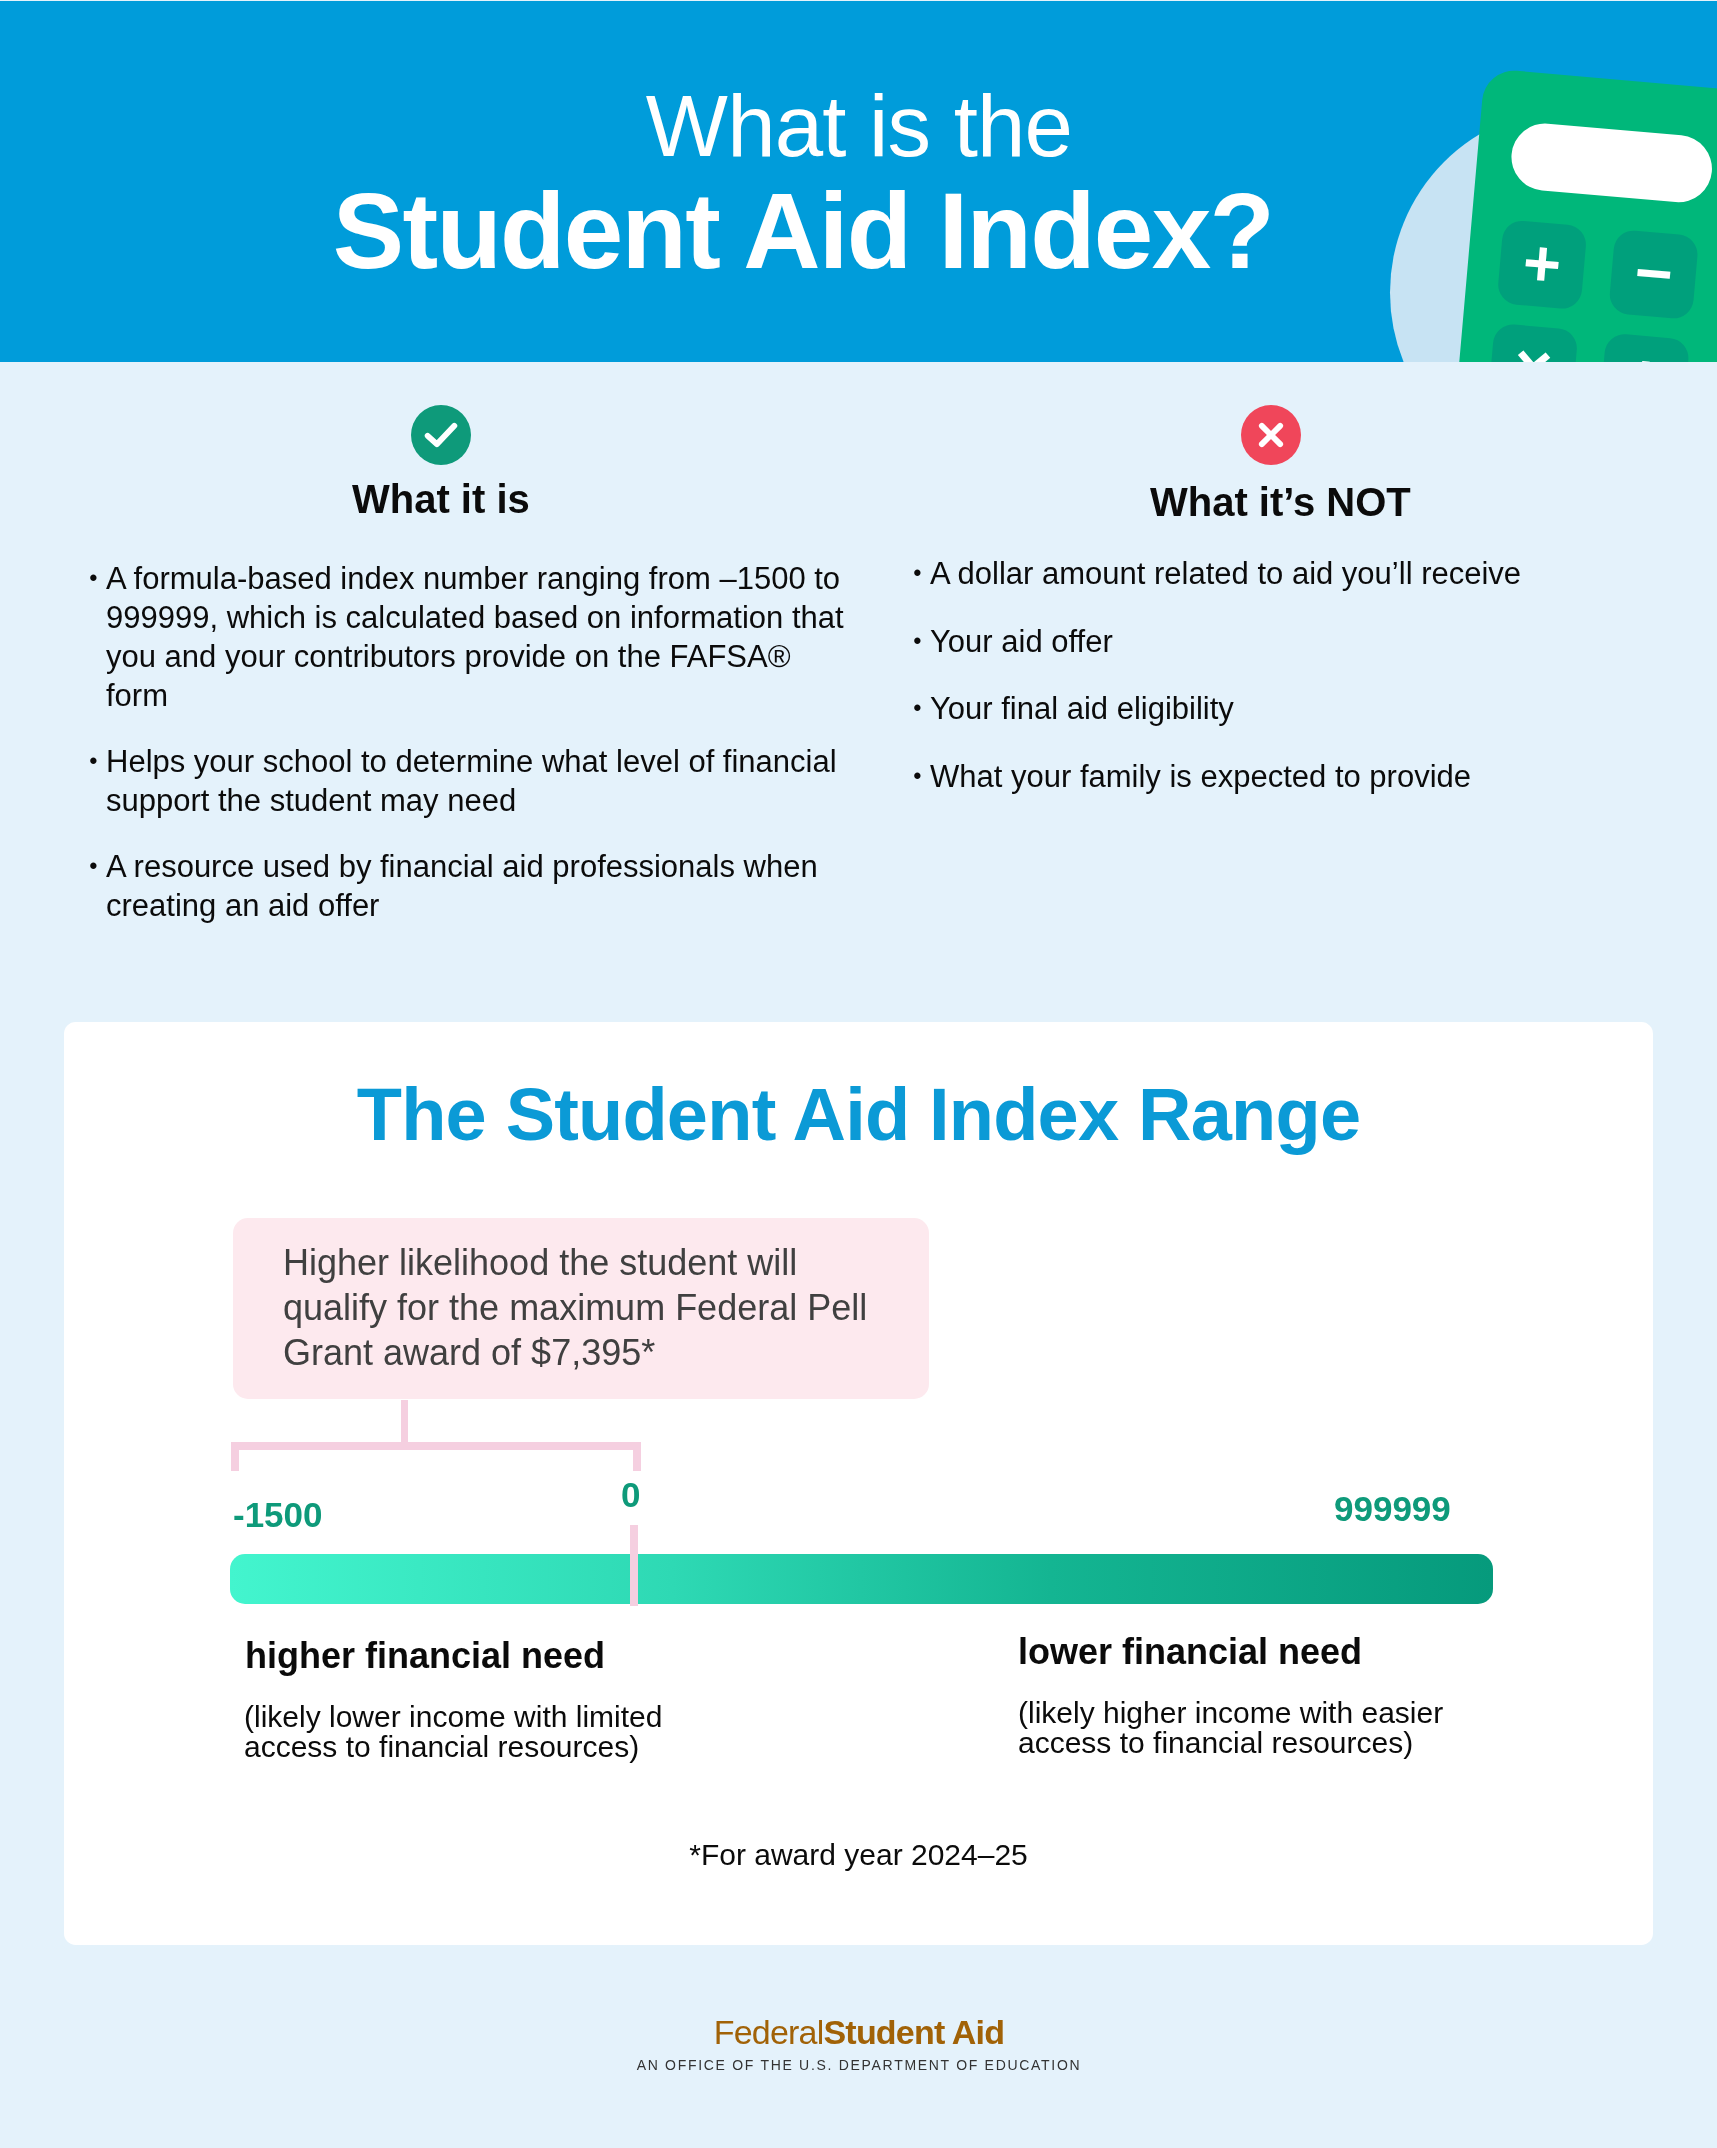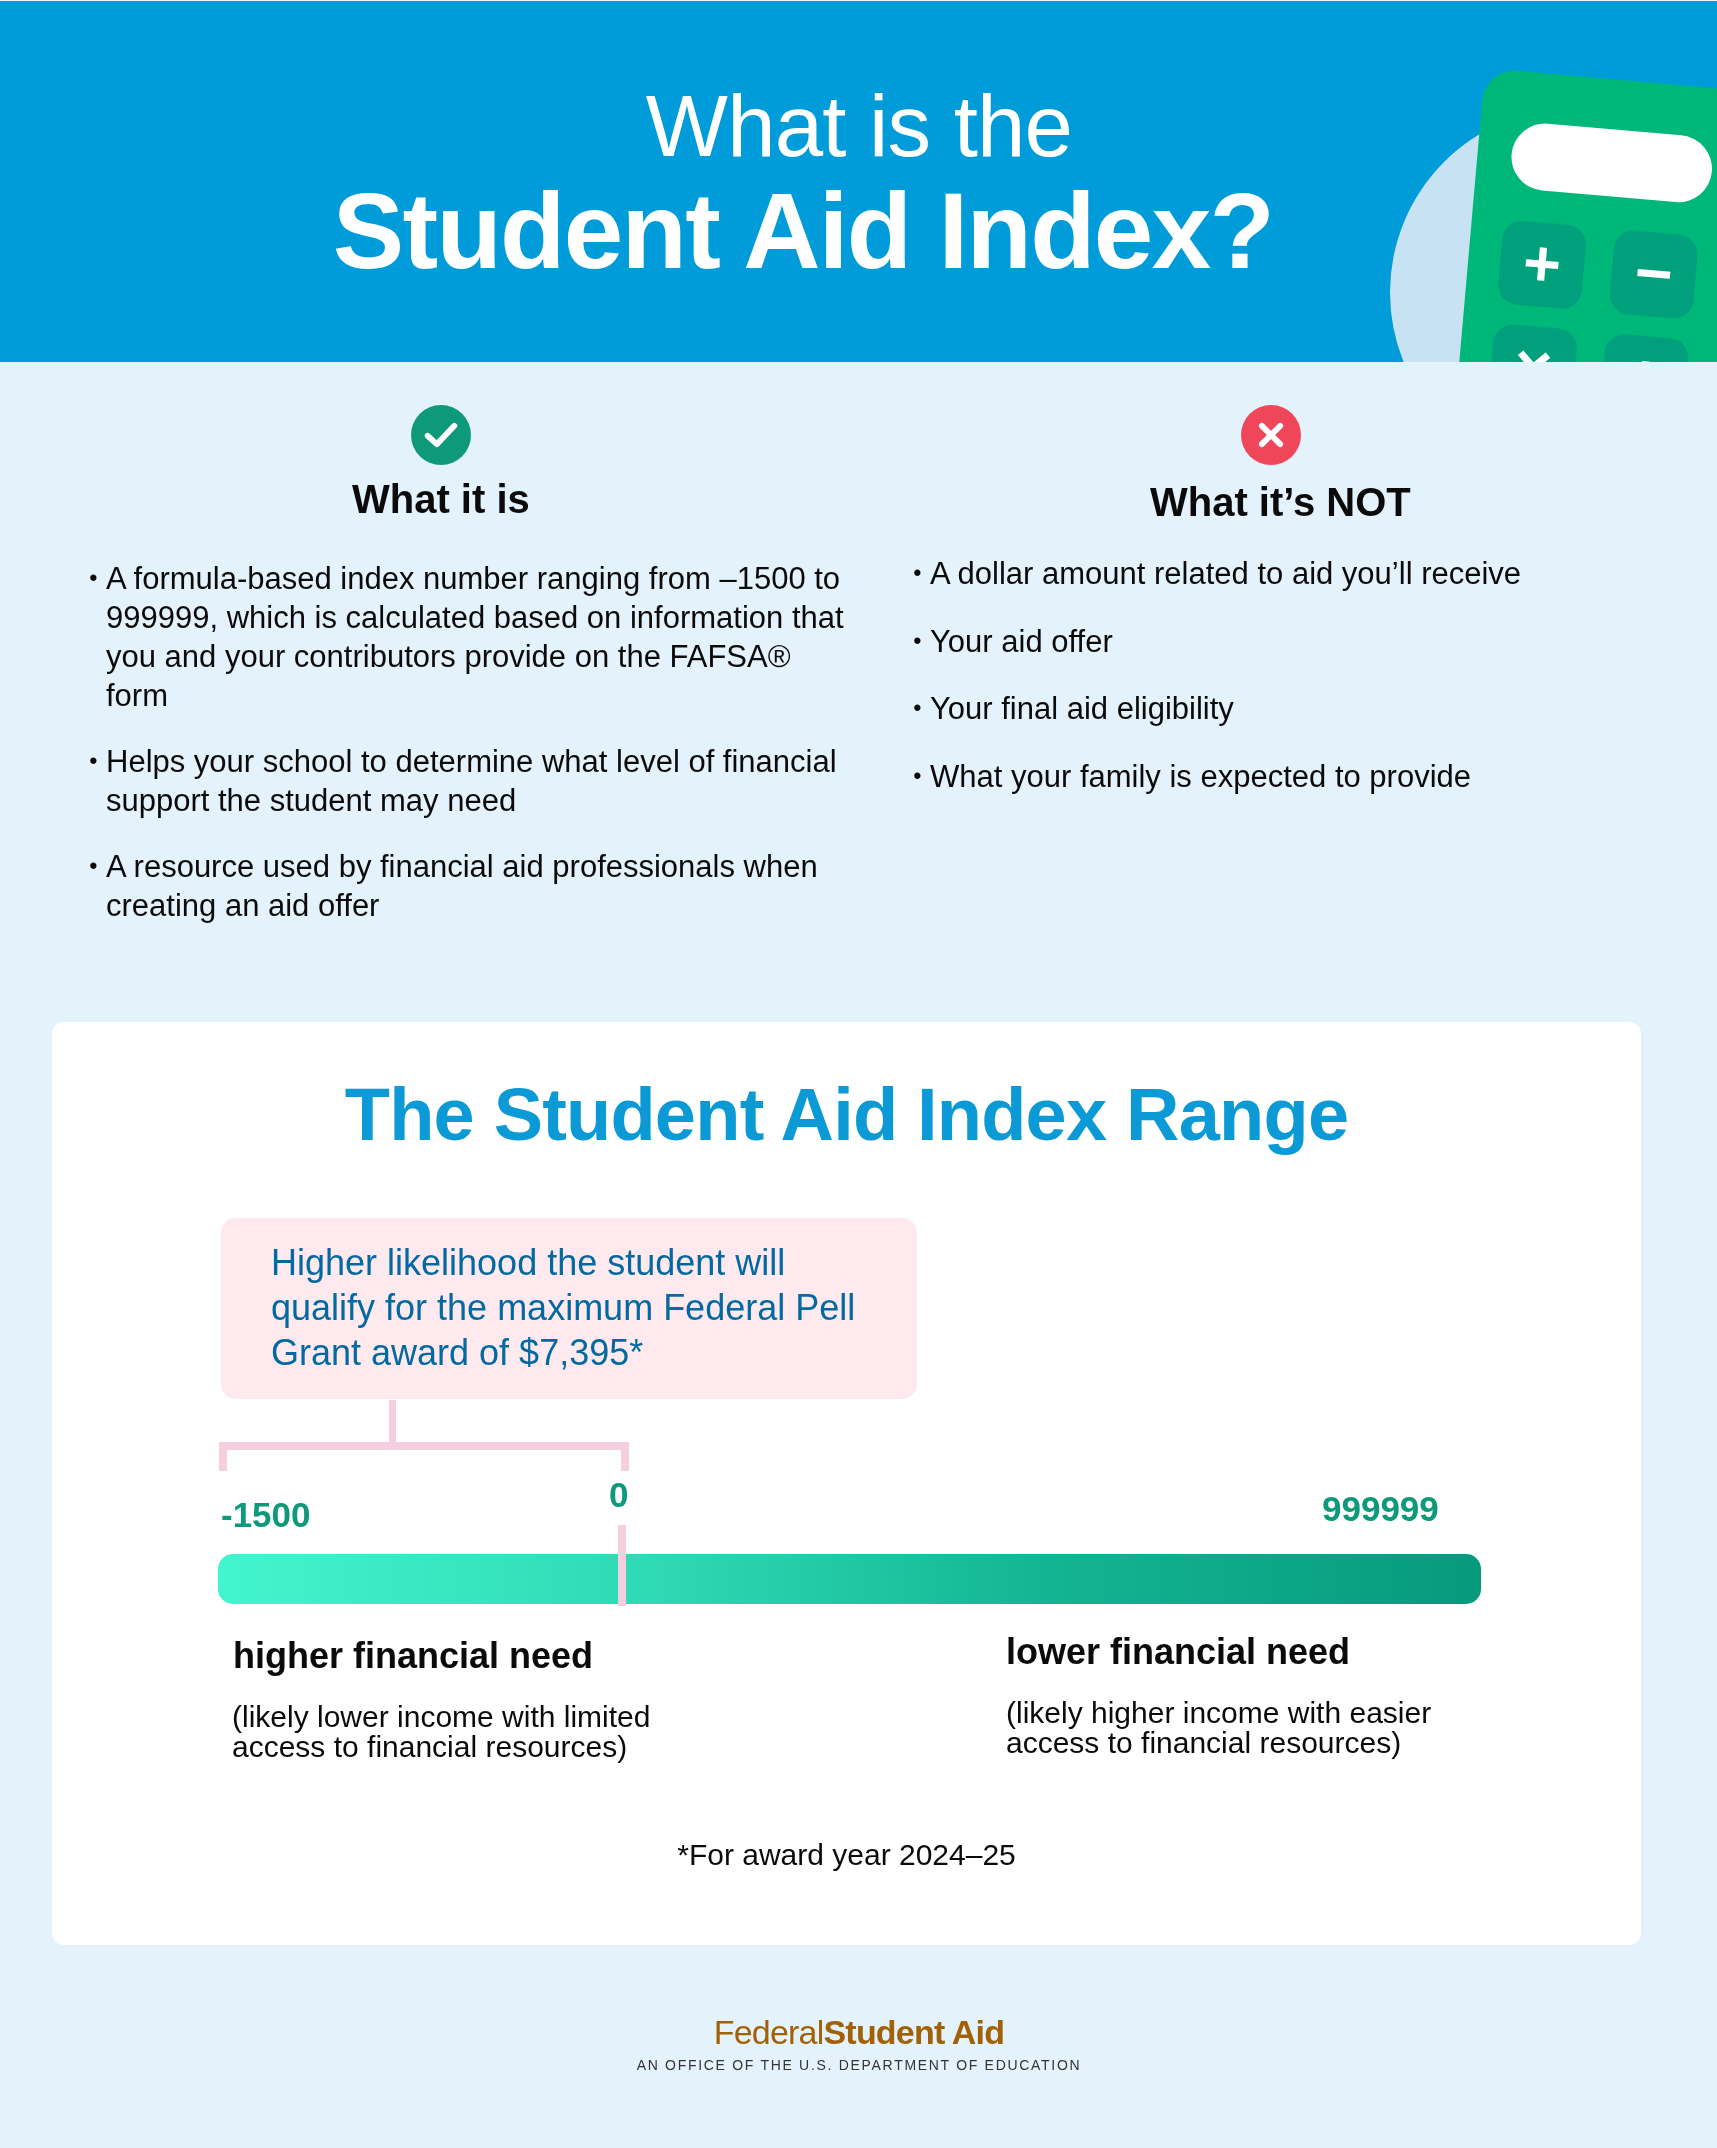--- a/index.html
+++ b/index.html
@@ -57,34 +57,34 @@
     .bullet-list li {
       position: relative; padding-left: 15px; font-size: 31px; line-height: 39px;
       color: #0b0b0b;
     }
     .bullet-list li::before {
       content: "\2022"; position: absolute; left: -1.7px; top: 0; font-size: 23.5px;
     }
 
     
     .card {
-      position: absolute; left: 52px; top: 1022px; width: 1589px; height: 923px;
+      position: absolute; left: 64px; top: 1022px; width: 1589px; height: 923px;
       background: #ffffff; border-radius: 11.7px;
     }
     .card-title {
       position: absolute; left: 0; top: 50px; width: 1589px; text-align: center;
       font-size: 74px; font-weight: 700; color: #0b9ad6; letter-spacing: -0.8px;
     }
     .callout {
       position: absolute; left: 169px; top: 196px; width: 696px; height: 181px;
       background: #fde9ee; border-radius: 15px;
     }
     .callout-text {
       position: absolute; left: 50px; top: 22px; width: 621px;
-      font-size: 36px; line-height: 45px; color: #0369a1;
+      font-size: 36px; line-height: 45px; color: #404040;
     }
     .bracket { position: absolute; background: #f5cfe0; }
     .tick-label {
       position: absolute; font-size: 35px; font-weight: 700; color: #0e9a7a;
     }
     .range-bar {
       position: absolute; left: 166px; top: 532px; width: 1263px; height: 50px;
       border-radius: 15px;
       background: linear-gradient(90deg, #43f5ce 0%, #2ed9b4 35%, #14b592 65%, #069a7c 100%);
     }

